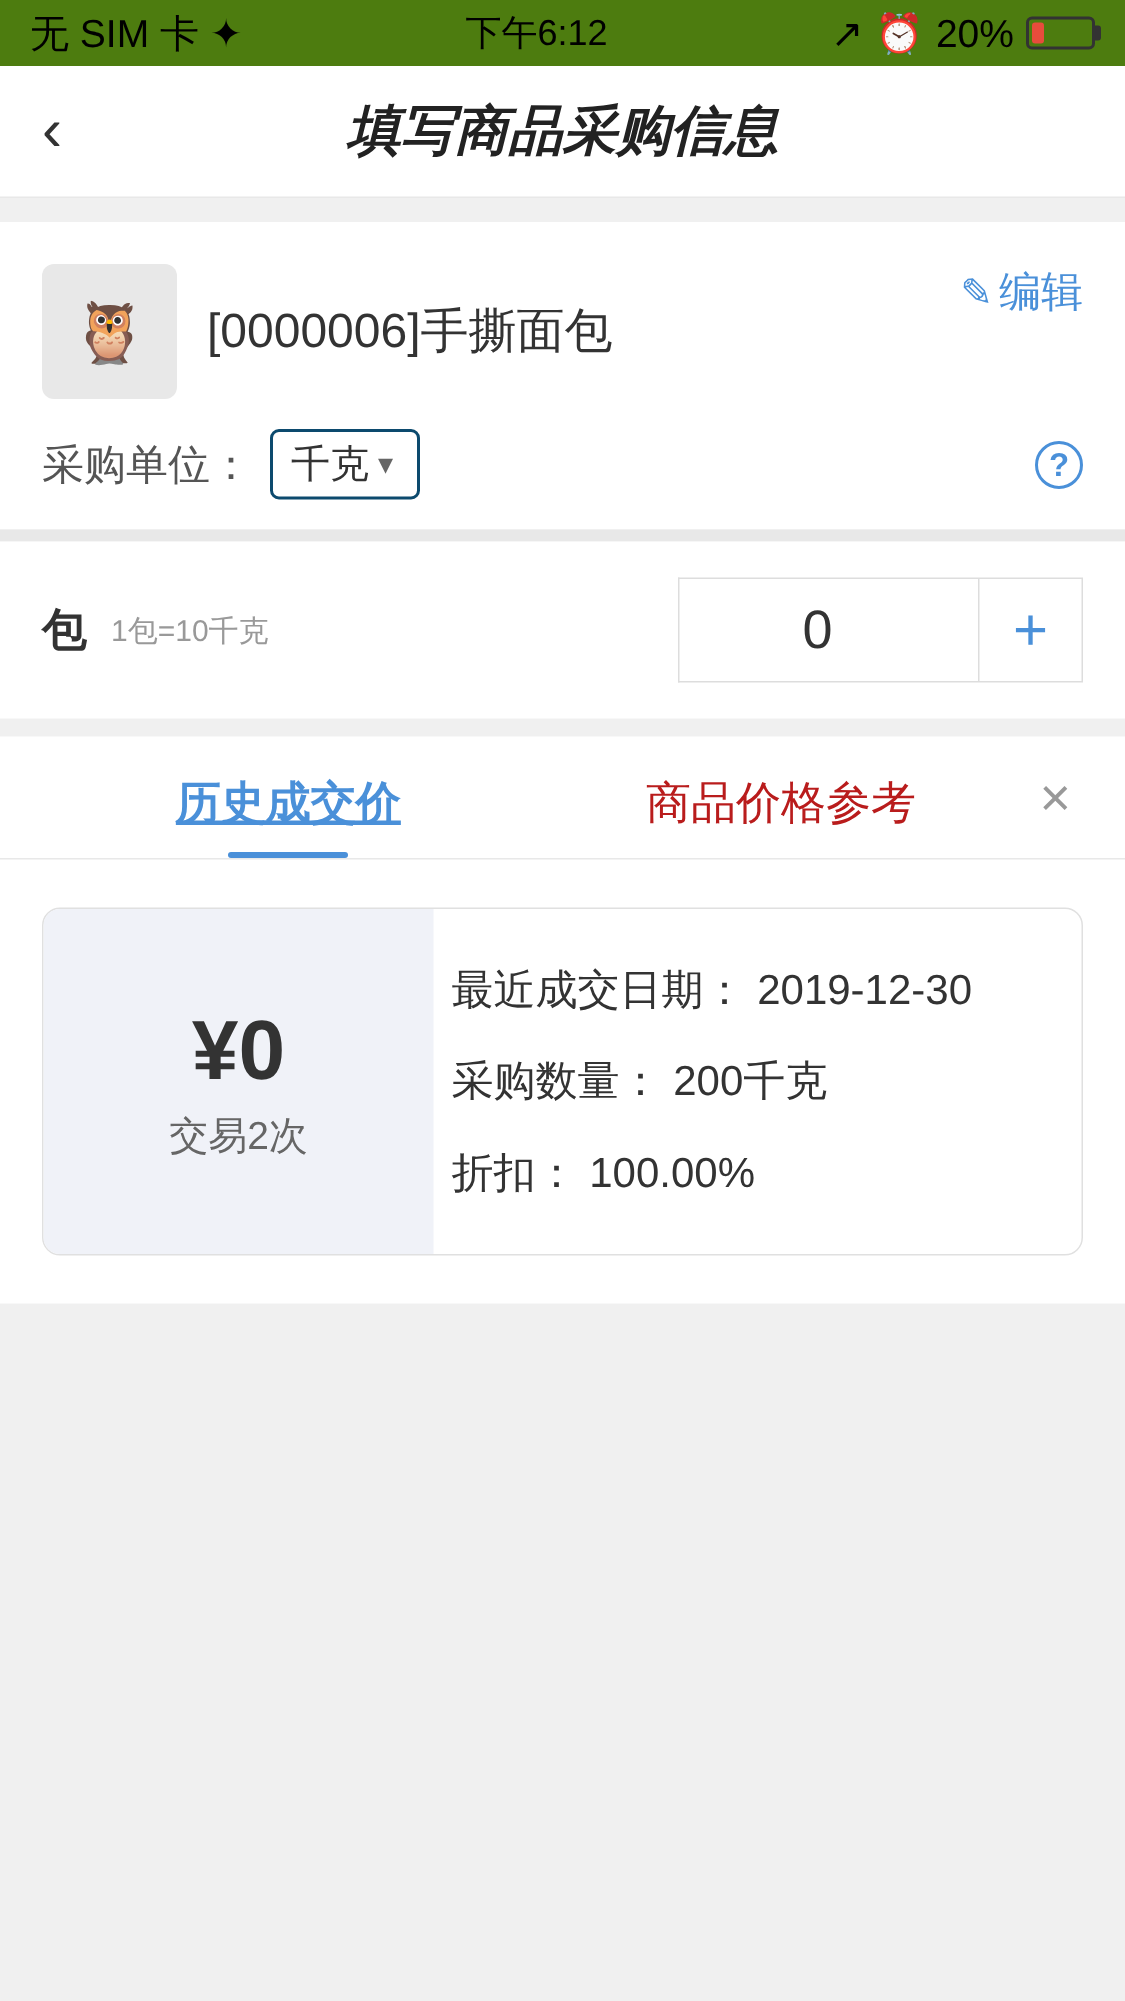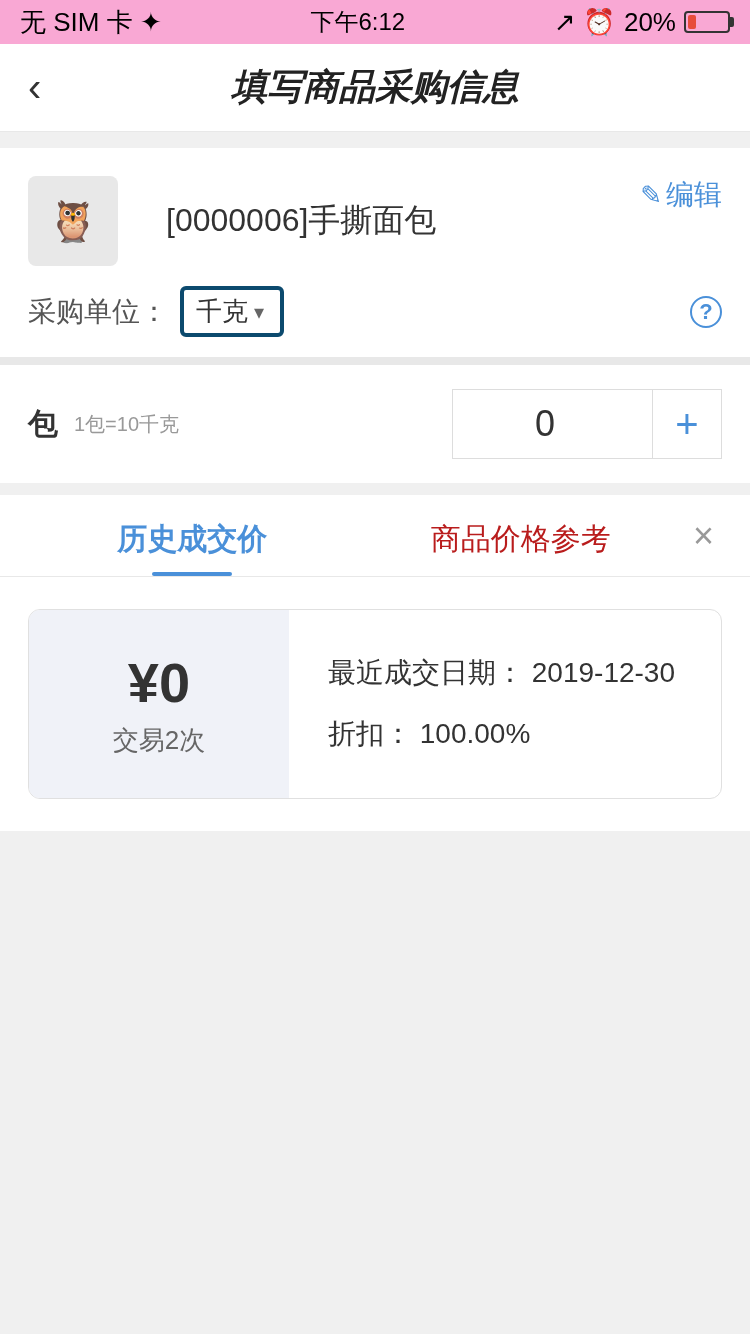--- a/index.html
+++ b/index.html
@@ -9,21 +9,21 @@
       min-height: 1334px;
       background: #f0f0f0;
       font-family: -apple-system, "PingFang SC", "Helvetica Neue", Arial, sans-serif;
       font-size: 28px;
       color: #333;
     }
 
     
     .status-bar {
       height: 44px;
-      background: #f9a8d4;
+      background: #4d7c0f;
       display: flex;
       align-items: center;
       justify-content: space-between;
       padding: 0 20px;
       font-size: 26px;
       color: #000;
     }
     .status-left {
       display: flex;
       align-items: center;
@@ -119,21 +119,20 @@
       flex-shrink: 0;
     }
     .owl-icon {
       font-size: 40px;
       color: #999;
     }
     .product-name {
       font-size: 32px;
       color: #333;
       font-weight: 500;
-      margin-left: 28px;
     }
     .edit-btn {
       color: #4a90d9;
       font-size: 28px;
       display: flex;
       align-items: center;
       gap: 4px;
       cursor: pointer;
     }
     .edit-icon {
@@ -148,21 +147,21 @@
     }
     .unit-row {
       display: flex;
       align-items: center;
       gap: 12px;
       font-size: 28px;
       color: #555;
       text-align: right;
     }
     .unit-select {
-      border: 4px solid #0c4a6e;
+      border: 2px solid #0c4a6e;
       border-radius: 6px;
       padding: 4px 16px 4px 12px;
       font-size: 26px;
       color: #333;
       background: #fff;
       display: flex;
       align-items: center;
       gap: 6px;
       cursor: pointer;
     }
@@ -265,20 +264,21 @@
       text-align: center;
       padding: 24px 0 16px;
       font-size: 30px;
       color: #b91c1c;
       position: relative;
       cursor: pointer;
     }
     .tab-item.active {
       color: #4a90d9;
       font-weight: 600;
+      text-decoration: underline;
     }
     .tab-item.active::after {
       content: '';
       position: absolute;
       bottom: 0;
       left: 50%;
       transform: translateX(-50%);
       width: 80px;
       height: 4px;
       background: #4a90d9;
@@ -320,21 +320,20 @@
       color: #666;
       margin-top: 8px;
     }
     .history-right {
       flex: 1;
       padding: 32px 12px;
       display: flex;
       flex-direction: column;
       justify-content: center;
       gap: 16px;
-      margin-left: 27px;
     }
     .detail-row {
       font-size: 28px;
       color: #333;
       line-height: 1.6;
     }
     .detail-label {
       color: #333;
     }
     .detail-value {
@@ -429,20 +428,24 @@
         <div class="history-left">
           <div class="history-price">¥0</div>
           <div class="history-trades">交易2次</div>
         </div>
         <div class="history-right">
           <div class="detail-row">
             <span class="detail-label">最近成交日期：</span>
             <span class="detail-value">2019-12-30</span>
           </div>
           <div class="detail-row">
+            <span class="detail-label">采购数量：</span>
+            <span class="detail-value">200千克</span>
+          </div>
+          <div class="detail-row">
             <span class="detail-label">折扣：</span>
             <span class="detail-value">100.00%</span>
           </div>
         </div>
       </div>
     </div>
   </div>
 </div>
 
 </body></html>

